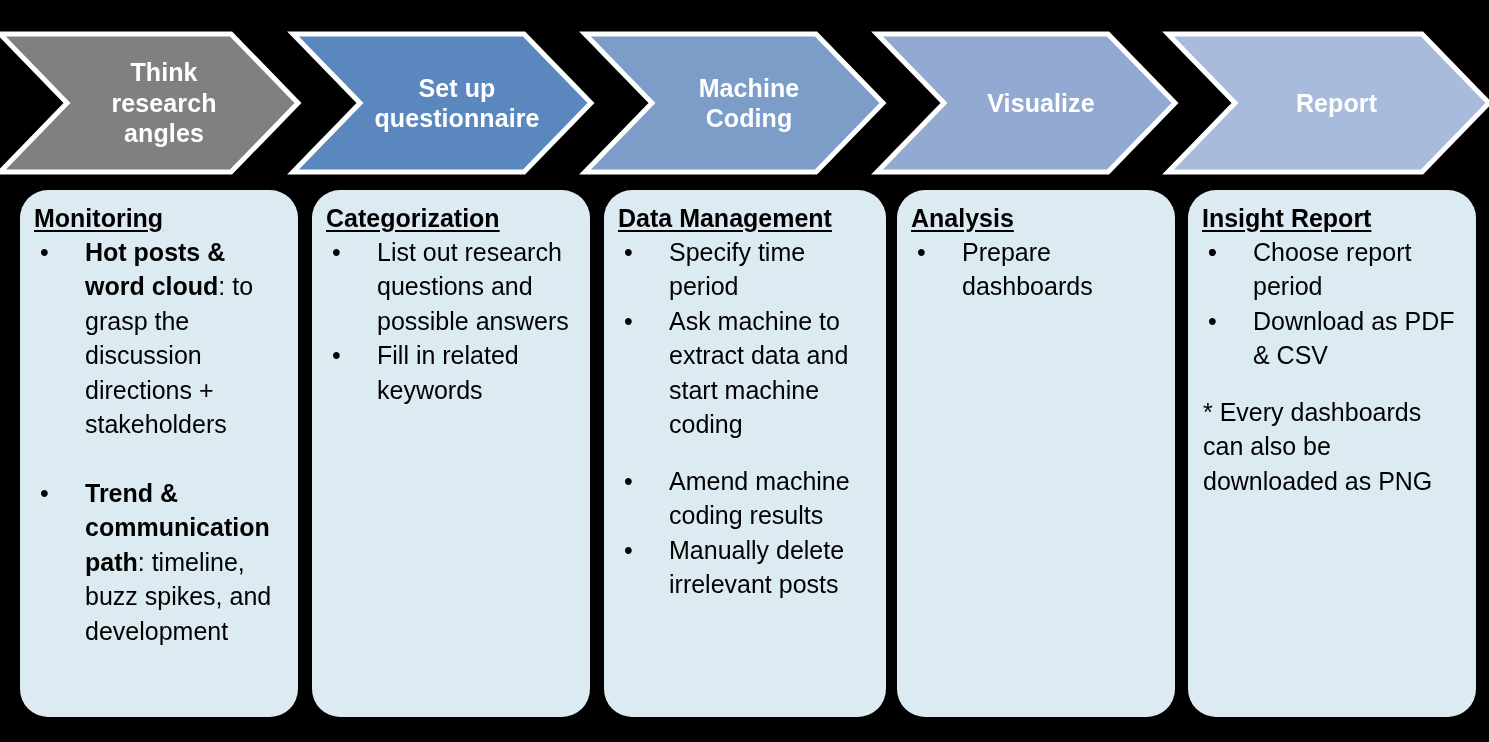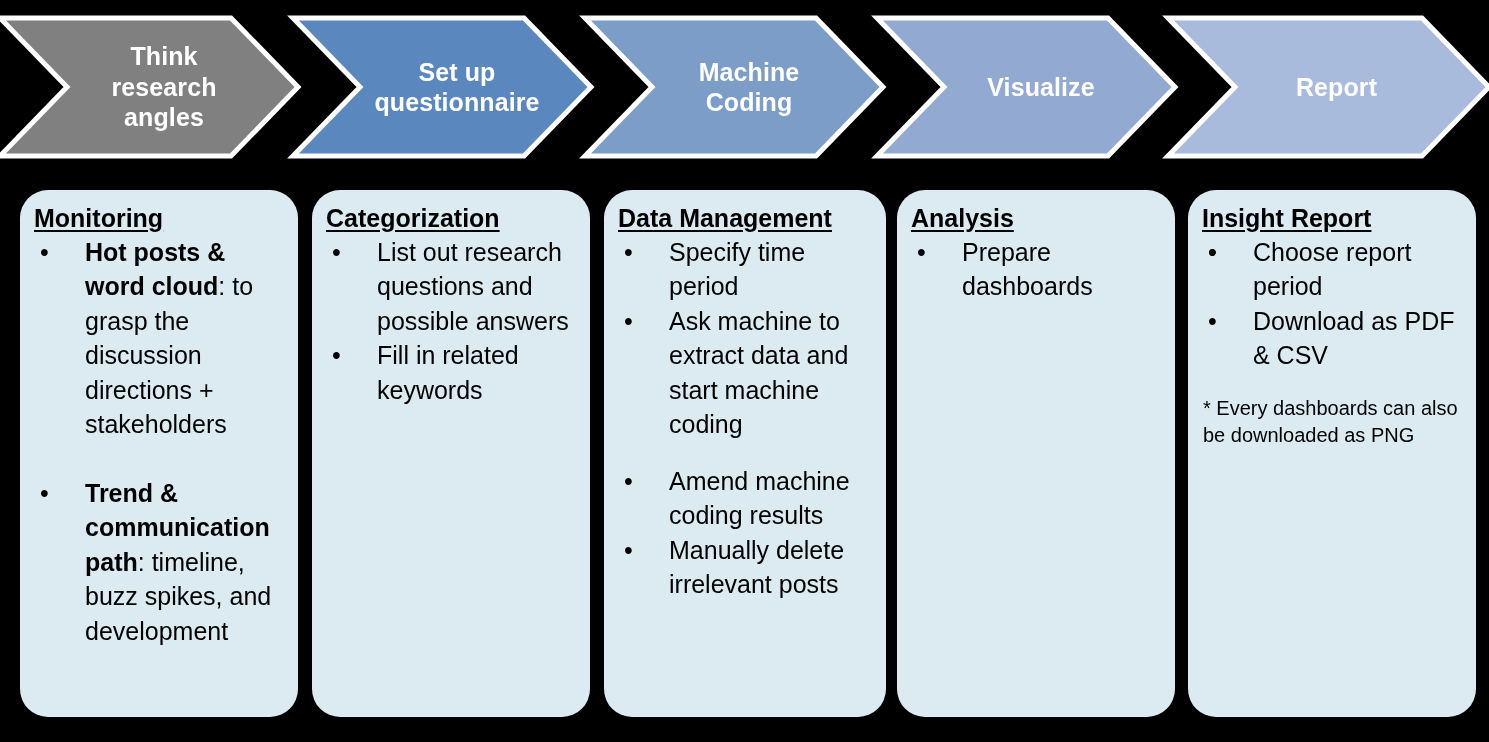--- a/index.html
+++ b/index.html
@@ -18,21 +18,21 @@
     position: relative;
     width: 1489px;
     height: 742px;
     background: #000000;
   }
 
   
   .chevron-band {
     position: absolute;
     left: 0;
-    top: 0;
+    top: 16px;
     width: 1489px;
     height: 172px;
   }
   .chevron {
     position: absolute;
     top: 18px;
     height: 138px;
     display: block;
   }
   .chevron svg {
@@ -130,21 +130,21 @@
     font-size: 25px;
     line-height: 1.38;
     color: #000000;
   }
   .bold-lead { font-weight: bold; }
 
   .gap-block { height: 34px; }
   .gap-block-sm { height: 22px; }
 
   .note {
-    font-size: 20px;
+    font-size: 25px;
     line-height: 1.38;
     color: #000000;
     margin: 0;
     padding-left: 1px;
   }
 </style>
 </head>
 <body>
 
 <div id="page">

